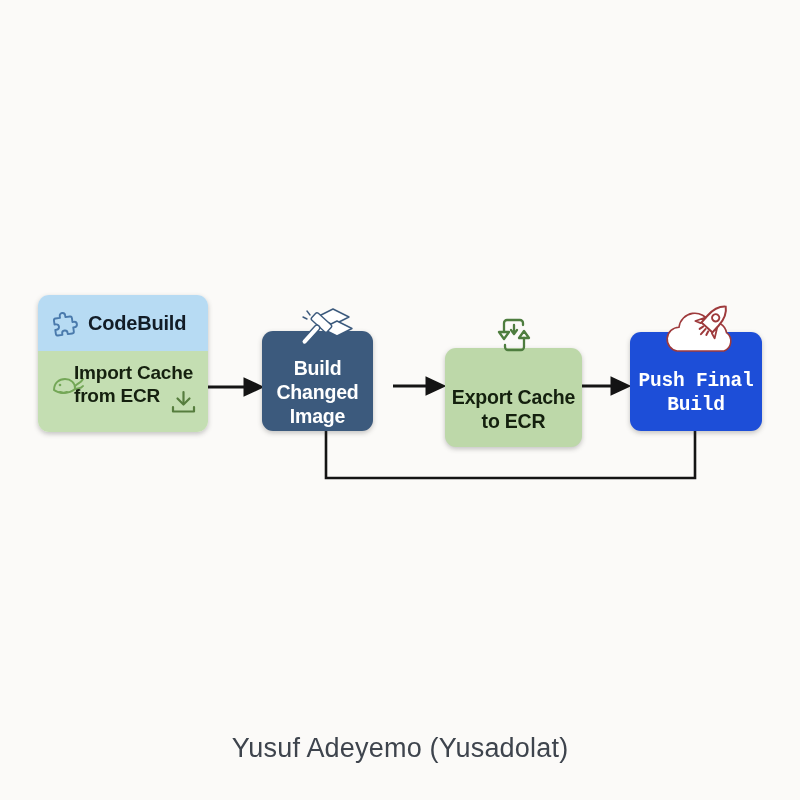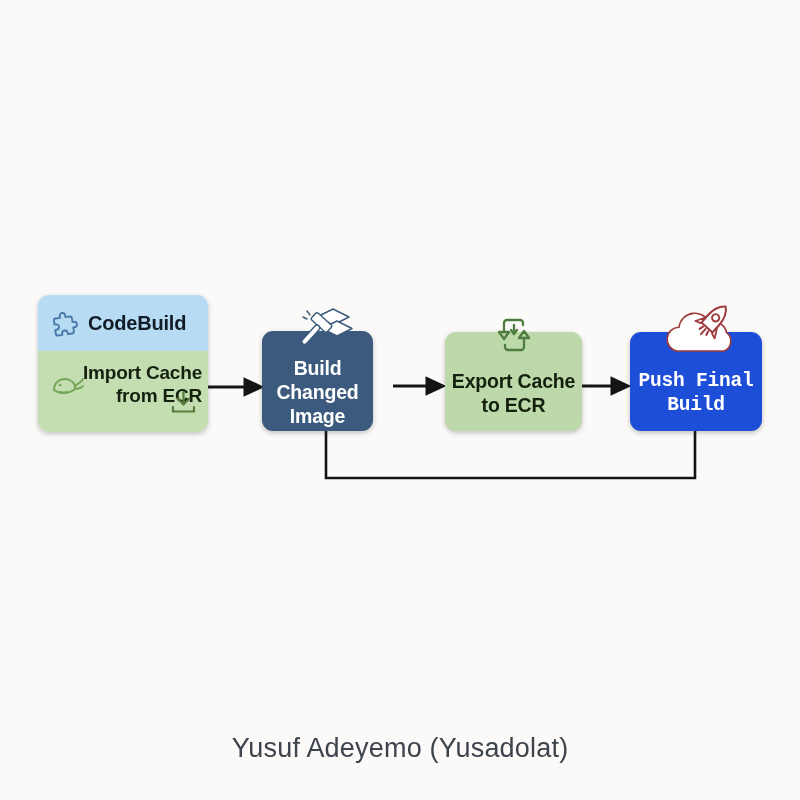--- a/index.html
+++ b/index.html
@@ -32,29 +32,29 @@
     padding-left: 13px;
   }
   .cb-header .cb-title {
     font-size: 20px; font-weight: 700; color: #121c26; letter-spacing: -0.2px;
   }
   .cb-body {
     position: relative; height: 81px; background: #c4deb2;
   }
   .cb-body-text {
     position: absolute; left: 36px; right: 6px; top: 10px;
-    text-align: right;
+    text-align: left;
     font-size: 19px; font-weight: 700; color: #15200f; line-height: 1.23;
     letter-spacing: -0.2px;
   }
   .whale-wrap { position: absolute; left: 12px; top: 22px; }
   .dl-wrap { position: absolute; right: 11px; bottom: 13px; }
   
   .node-build { left: 262px; top: 331px; width: 111px; height: 100px; background: #3c5a7d; }
-  .node-export { left: 445px; top: 332px; width: 137px; height: 99px; background: #bdd8a9; padding-left: 12px; }
+  .node-export { left: 445px; top: 348px; width: 137px; height: 99px; background: #bdd8a9; padding-left: 12px; }
   .node-push { left: 630px; top: 332px; width: 132px; height: 99px; background: #1d4ed8; font-family: Liberation Mono, monospace; }
   .node-label {
     position: absolute; left: 2px; right: 2px; top: 0; bottom: 0;
     display: flex; flex-direction: column; justify-content: center; align-items: center;
     padding-top: 24px; box-sizing: border-box;
     font-size: 19.5px; font-weight: 700; line-height: 1.22; text-align: center;
     letter-spacing: -0.2px;
   }
   .node-build .node-label, .node-push .node-label { color: #ffffff; }
   .node-export .node-label { color: #14200e; }

